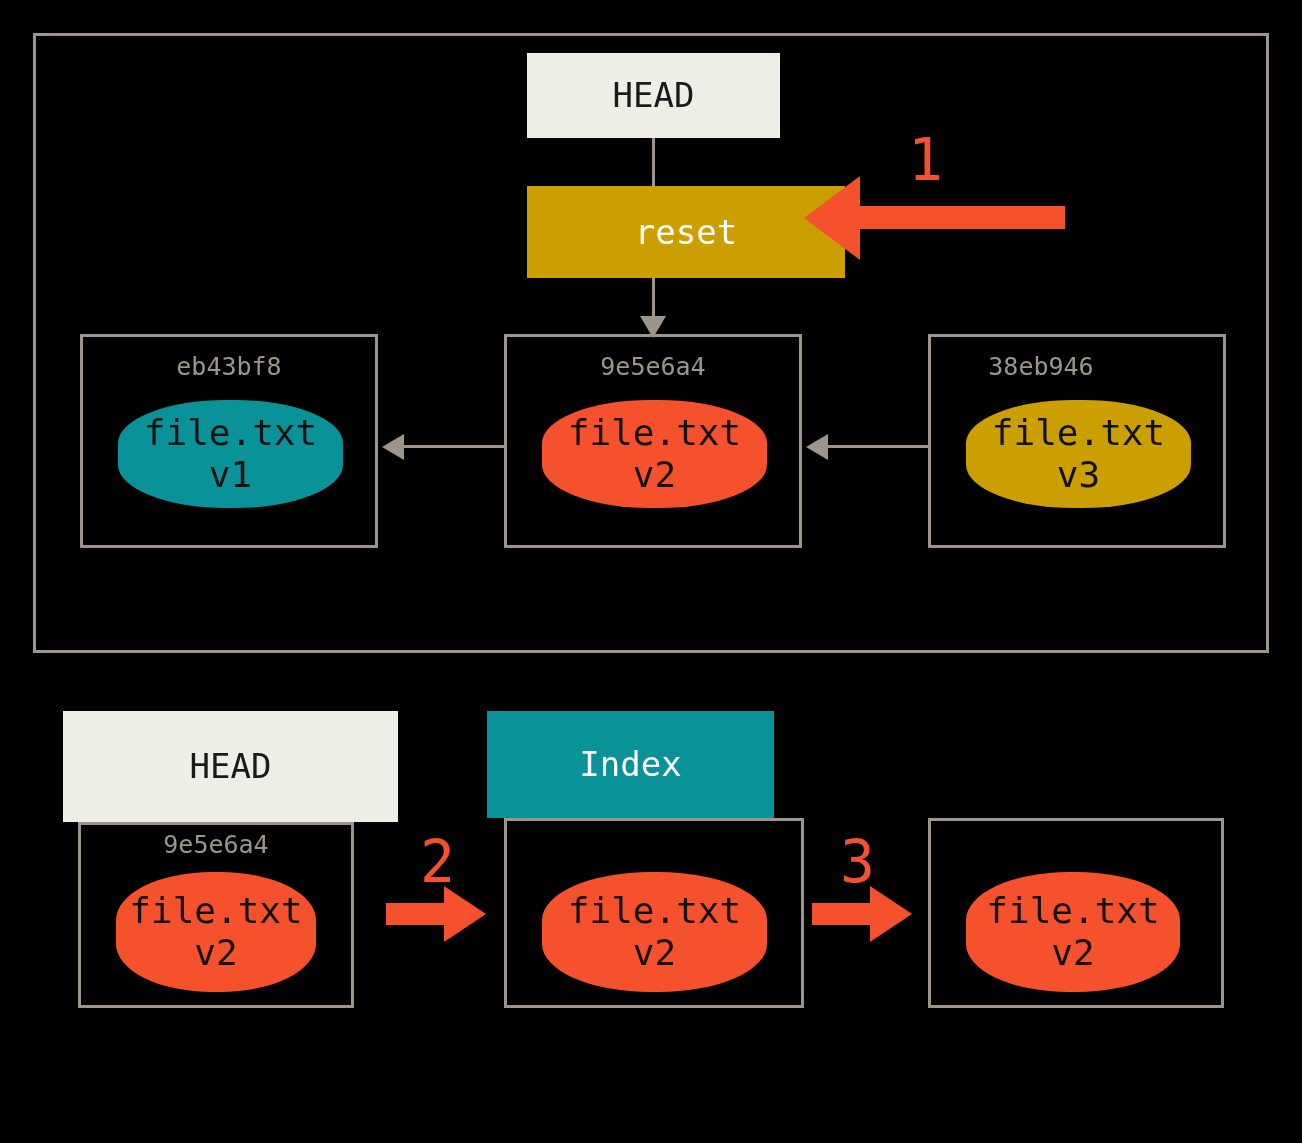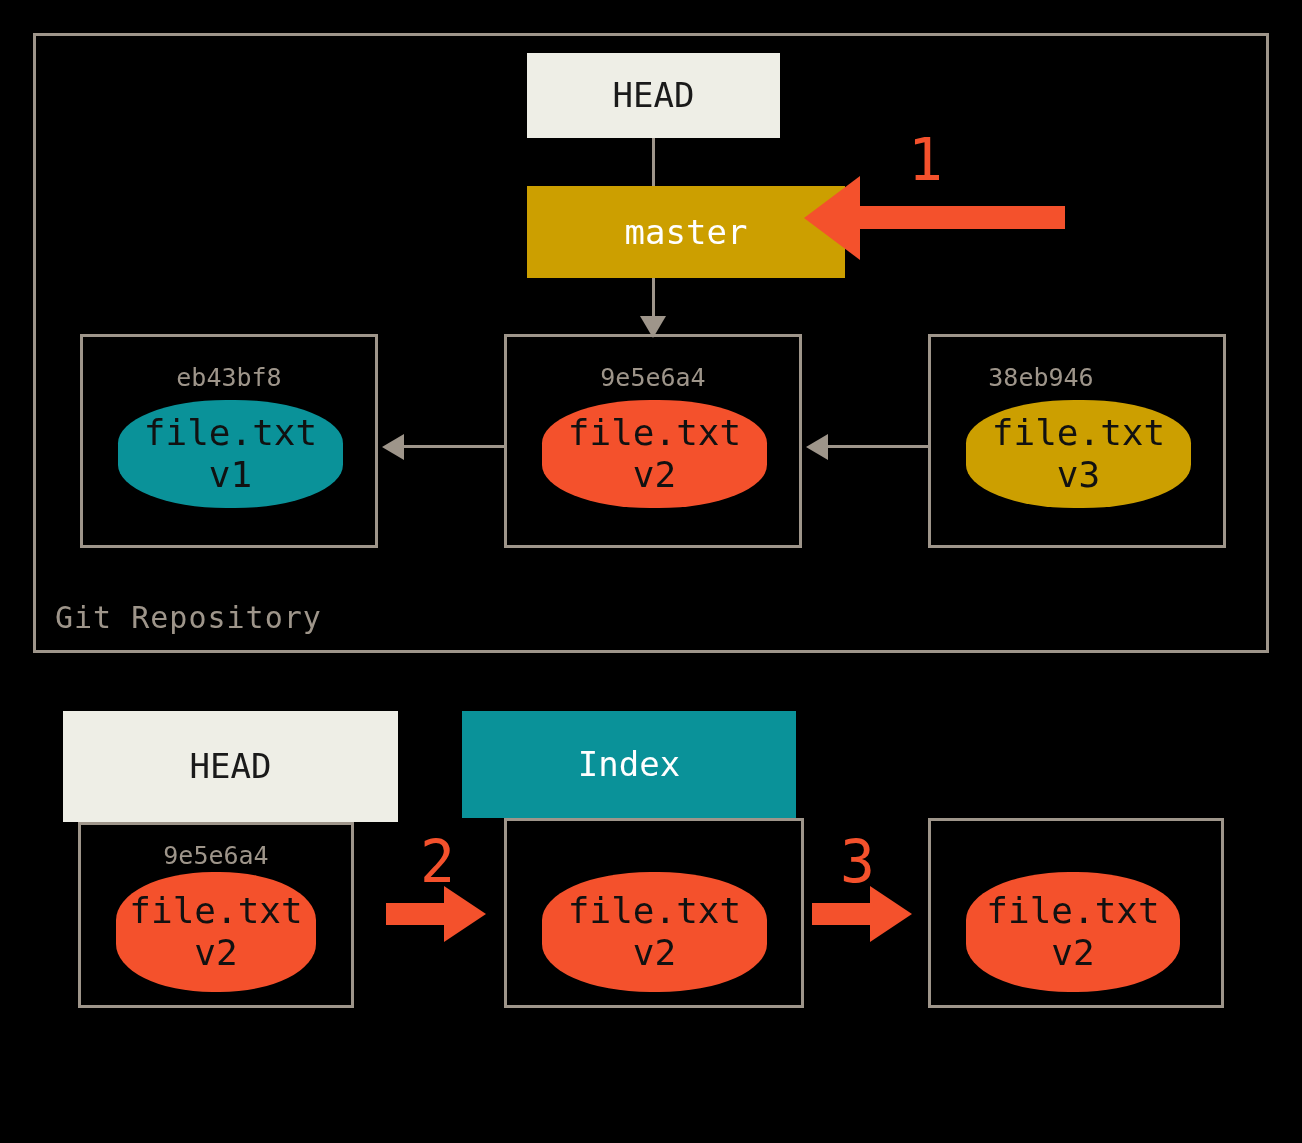--- a/index.html
+++ b/index.html
@@ -53,21 +53,20 @@
     position: absolute;
     box-sizing: border-box;
     border: 3px solid #9e958a;
   }
   .hash-label {
     position: absolute;
     color: #9e958a;
     font-size: 25px;
     text-align: center;
     white-space: nowrap;
-    margin-top: 11px;
   }
   .blob {
     position: absolute;
     display: flex;
     align-items: center;
     justify-content: center;
     text-align: center;
     color: #111111;
     font-size: 36px;
     line-height: 1.18;
@@ -141,30 +140,29 @@
     letter-spacing: 2px;
     white-space: nowrap;
   }
 </style>
 </head>
 <body>
 
 <div id="canvas">
 
   <div class="repo-frame"></div>
-  <div class="repo-label">Git Repository</div>
 
   <div class="plain-box" style="left:527px; top:53px; width:253px; height:85px; background:#eeeee6; color:#1a1a1a; font-size:34px;">
     <span>HEAD</span>
   </div>
 
   <div class="vline" style="left:652px; top:138px; height:48px;"></div>
 
   <div class="plain-box" style="left:527px; top:186px; width:318px; height:92px; background:#cc9f00; color:#ffffff; font-size:34px;">
-    <span>master</span>
+    <span>reset</span>
   </div>
 
   <div class="vline" style="left:652px; top:278px; height:42px;"></div>
   <div class="tri-down" style="left:640px; top:316px;"></div>
 
   <div class="step-num" style="left:908px; top:131px;">1</div>
   <div class="red-shaft" style="left:860px; top:206px; width:205px; height:23px;"></div>
   <div class="red-tri-left" style="left:804px; top:176px;"></div>
 
   <div class="outline-box" style="left:80px; top:334px; width:298px; height:214px;"></div>
@@ -198,21 +196,21 @@
   <div class="hash-label" style="left:78px; top:830px; width:276px;">9e5e6a4</div>
   <div class="blob" style="left:116px; top:872px; width:200px; height:120px; background:#f4512c;">
     <span><span>file.txt</span><br><span>v2</span></span>
   </div>
 
   <div class="step-num" style="left:420px; top:833px;">2</div>
   <div class="red-shaft" style="left:386px; top:903px; width:76px; height:22px;"></div>
   <div class="red-tri-right" style="left:444px; top:886px;"></div>
 
   <div class="outline-box" style="left:504px; top:818px; width:300px; height:190px;"></div>
-  <div class="plain-box" style="left:462px; top:711px; width:334px; height:107px; background:#0a9299; color:#ffffff; font-size:34px;">
+  <div class="plain-box" style="left:487px; top:711px; width:287px; height:107px; background:#0a9299; color:#ffffff; font-size:34px;">
     <span>Index</span>
   </div>
   <div class="blob" style="left:542px; top:872px; width:225px; height:120px; background:#f4512c;">
     <span><span>file.txt</span><br><span>v2</span></span>
   </div>
 
   <div class="step-num" style="left:840px; top:833px;">3</div>
   <div class="red-shaft" style="left:812px; top:903px; width:76px; height:22px;"></div>
   <div class="red-tri-right" style="left:870px; top:886px;"></div>
 

